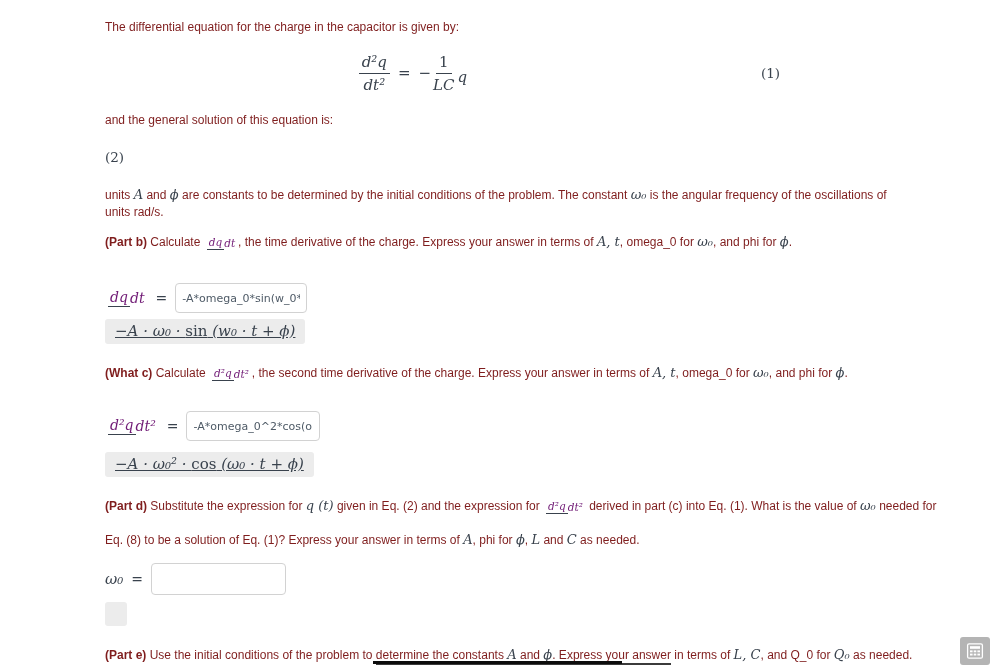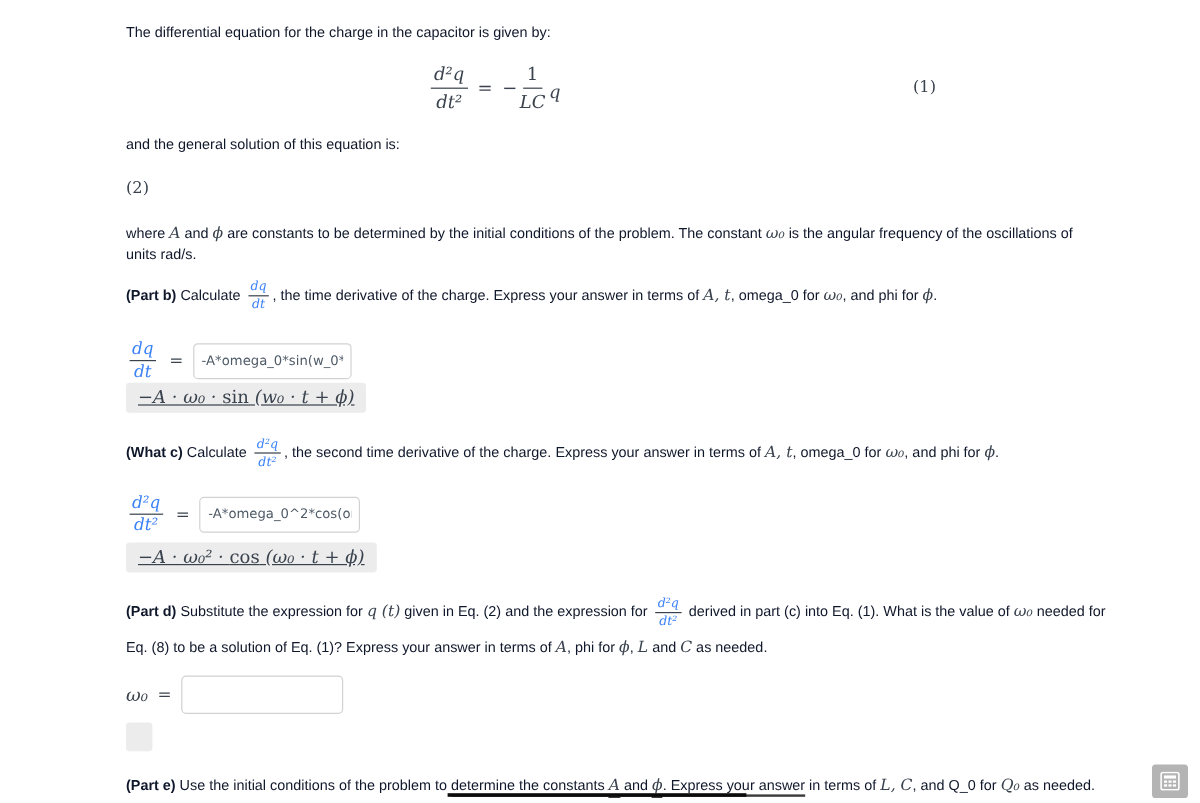--- a/index.html
+++ b/index.html
@@ -4,27 +4,27 @@
 <style>
   html,body{margin:0;padding:0;}
   body{
     width:1000px;height:669px;position:relative;overflow:hidden;
     background:#ffffff;
     font-family:"Liberation Sans","DejaVu Sans",sans-serif;
     color:#3d4752;
   }
   .abs{position:absolute;}
   .para{font-size:12px;line-height:17px;white-space:nowrap;}
-  .t{color:#0f172a;}
+  .t{color:#7f1d1d;}
   .b{font-weight:bold;}
   .mv{font-family:"DejaVu Serif","Liberation Serif",serif;font-style:italic;color:#39424d;font-size:13px;}
   .rm{font-style:normal;}
   
-  .ifrac{display:inline-flex;flex-direction:column;align-items:center;vertical-align:middle;
-    margin:0 3px;color:#3b82f6;font-family:"DejaVu Serif","Liberation Serif",serif;
+  .ifrac{display:inline-flex;align-items:center;vertical-align:middle;
+    margin:0 3px;color:#701a75;font-family:"DejaVu Serif","Liberation Serif",serif;
     font-style:italic;line-height:1.15;}
   .ifrac .ifn{font-size:10.5px;padding:0 2px 1px;border-bottom:1px solid #39424d;}
   .ifrac .ifd{font-size:10.5px;padding-top:1px;}
   .ifrac.big .ifn,.ifrac.big .ifd{font-size:14px;}
   
   .eqrow{display:flex;align-items:center;}
   .eqcenter{flex:1;display:flex;align-items:center;justify-content:center;padding-right:40px;
     color:#39424d;font-family:"DejaVu Serif","Liberation Serif",serif;}
   .dfrac{display:inline-flex;flex-direction:column;align-items:center;line-height:1.2;font-style:italic;}
   .dfrac .dfn{font-size:15px;padding:0 3px 2px;border-bottom:1px solid #39424d;}
@@ -80,21 +80,21 @@
 
 <div class="para abs" style="left:105px;top:112px">
   <span class="t">and the general solution of this equation is:</span>
 </div>
 
 <div class="eqrow abs" style="left:105px;top:145px;width:675px;height:24px">
   <span class="eqno">(2)</span>
 </div>
 
 <div class="para abs" style="left:105px;top:186px">
-  <span class="t">where </span><span class="mv">A</span><span class="t"> and </span><span class="mv">ϕ</span><span class="t"> are constants to be determined by the initial conditions of the problem. The constant </span><span class="mv">ω₀</span><span class="t"> is the angular frequency of the oscillations of</span>
+  <span class="t">units </span><span class="mv">A</span><span class="t"> and </span><span class="mv">ϕ</span><span class="t"> are constants to be determined by the initial conditions of the problem. The constant </span><span class="mv">ω₀</span><span class="t"> is the angular frequency of the oscillations of</span>
 </div>
 <div class="para abs" style="left:105px;top:204px">
   <span class="t">units rad/s.</span>
 </div>
 
 <div class="para abs" style="left:105px;top:233px">
   <span class="t b">(Part b)</span><span class="t"> Calculate </span><span class="ifrac">
       <span class="ifn">dq</span>
       <span class="ifd">dt</span>
     </span><span class="t">, the time derivative of the charge. Express your answer in terms of </span><span class="mv">A, t</span><span class="t">, omega_0 for </span><span class="mv">ω₀</span><span class="t">, and phi for </span><span class="mv">ϕ</span><span class="t">.</span>

